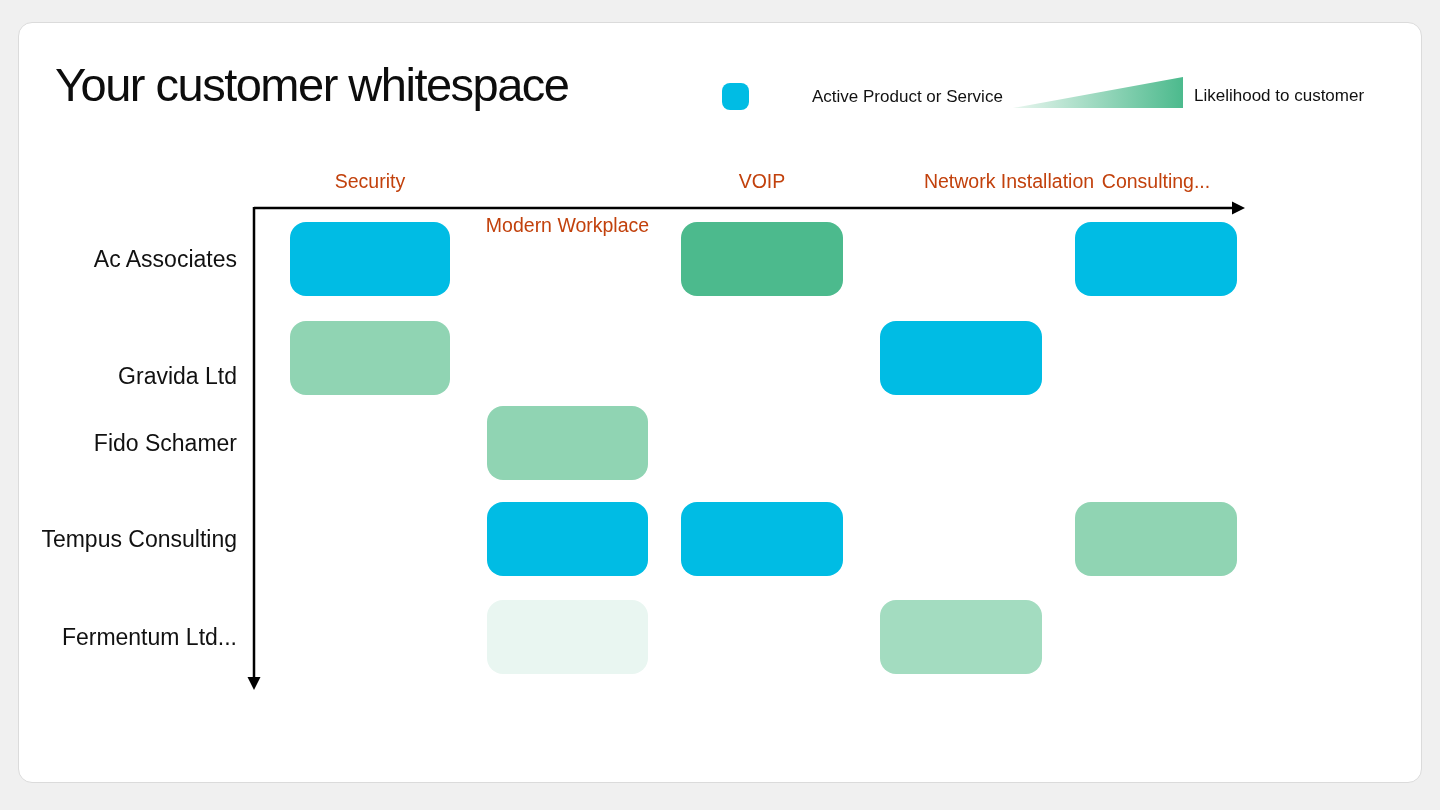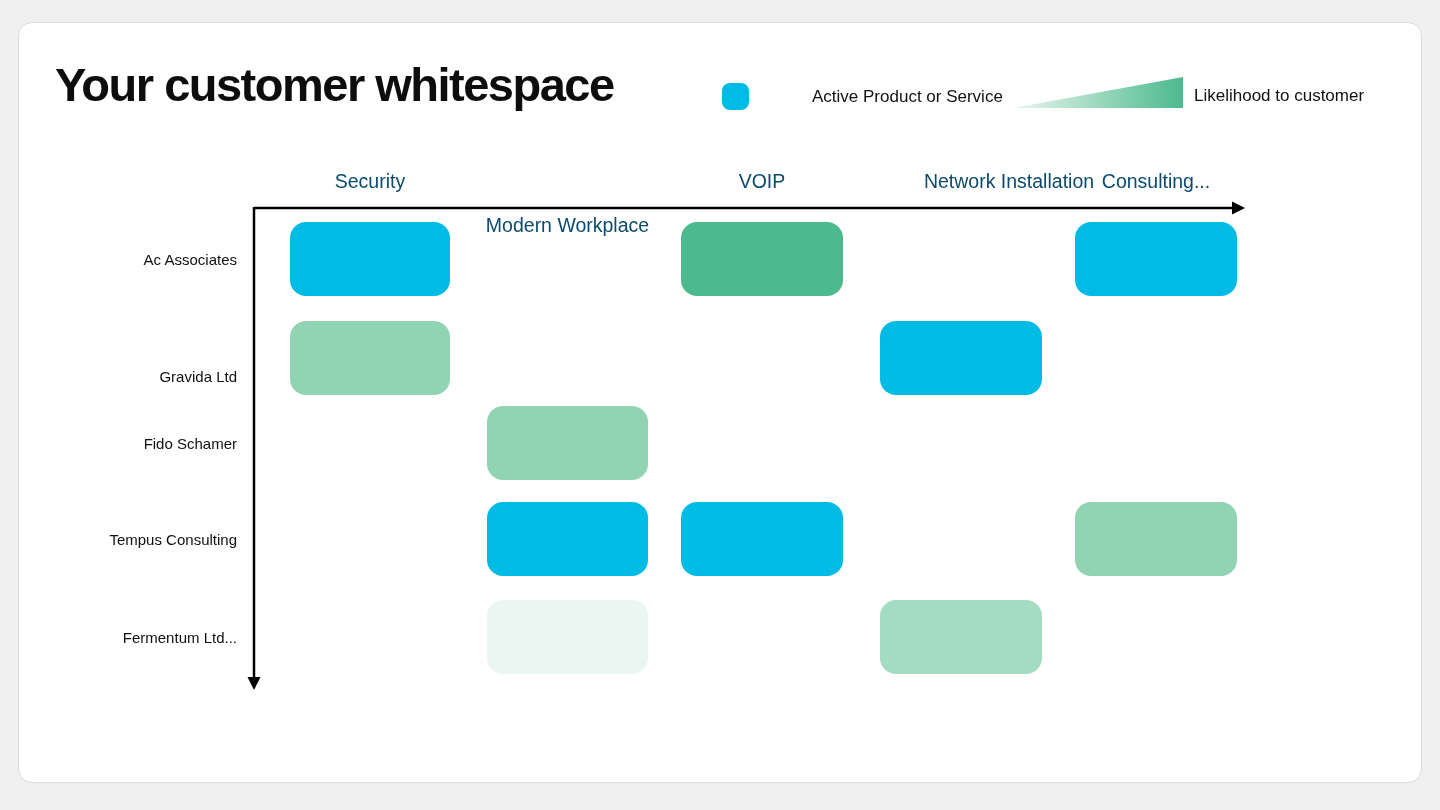--- a/index.html
+++ b/index.html
@@ -12,46 +12,46 @@
   }
   .card {
     position: absolute; left: 18px; top: 22px;
     width: 1404px; height: 761px;
     background: #ffffff;
     border: 1px solid #dbdbdb;
     border-radius: 14px;
   }
   .title {
     position: absolute; left: 55px; top: 58px;
-    font-size: 47px; font-weight: 700; letter-spacing: -1.5px;
+    font-size: 47px; font-weight: 400; letter-spacing: -1.5px;
     color: #0d0d0d; line-height: 1.15;
     white-space: nowrap;
   }
   .legend-swatch {
     position: absolute; left: 722px; top: 83px;
     width: 27px; height: 27px; border-radius: 8px;
   }
   .legend-label {
     position: absolute; font-size: 17px; color: #111;
     white-space: nowrap; line-height: 27px;
   }
   #legend-active-label { left: 764px; top: 83px; margin-left: 48px; }
   #legend-likelihood-label { left: 1194px; top: 82px; }
   .grad-tri { position: absolute; left: 1013px; top: 77px; }
   .axes { position: absolute; left: 0; top: 0; pointer-events: none; }
   .col-header {
     position: absolute; top: 167px; height: 28px;
     transform: translateX(-50%);
-    font-size: 19.5px; color: #0c4a6e; white-space: nowrap;
+    font-size: 19.5px; color: #c2410c; white-space: nowrap;
     text-align: right; line-height: 28px;
   }
   .row-label {
     position: absolute; right: 1203px; 
     transform: translateY(-50%);
-    font-size: 15px; color: #111; white-space: nowrap;
+    font-size: 23px; color: #111; white-space: nowrap;
     text-align: right;
   }
   .cell {
     position: absolute;
     border-radius: 16px;
     cursor: pointer;
   }
 </style>
 </head>
 <body>

